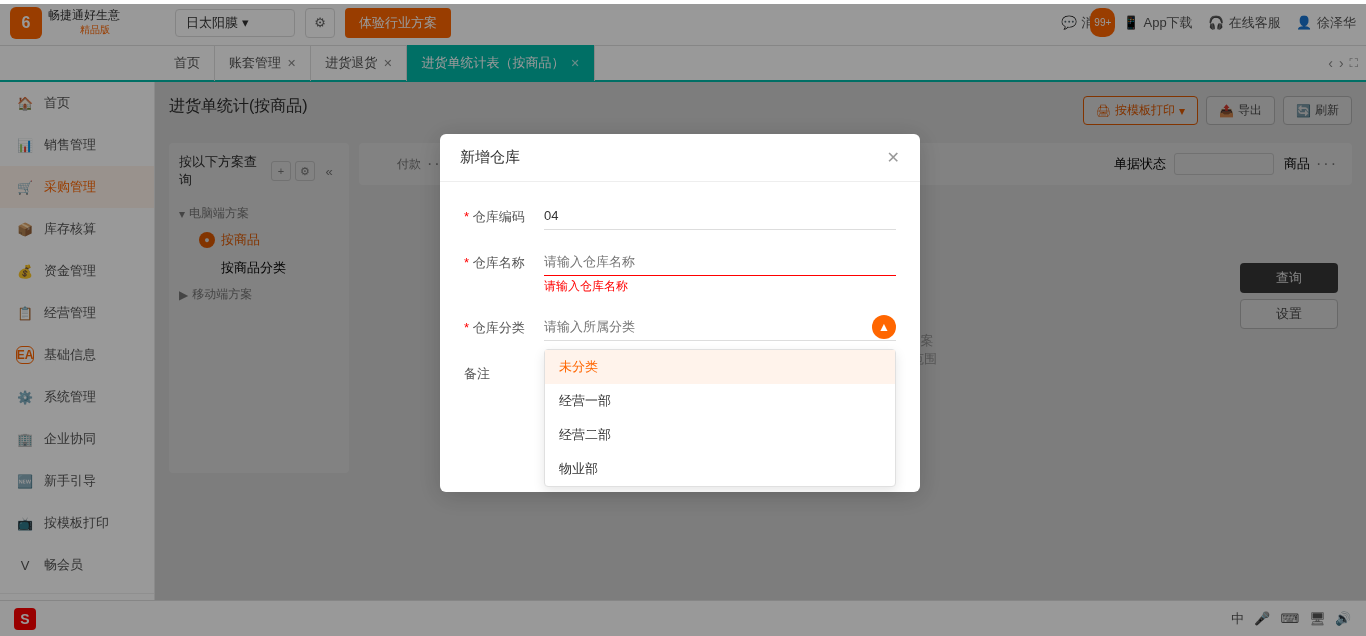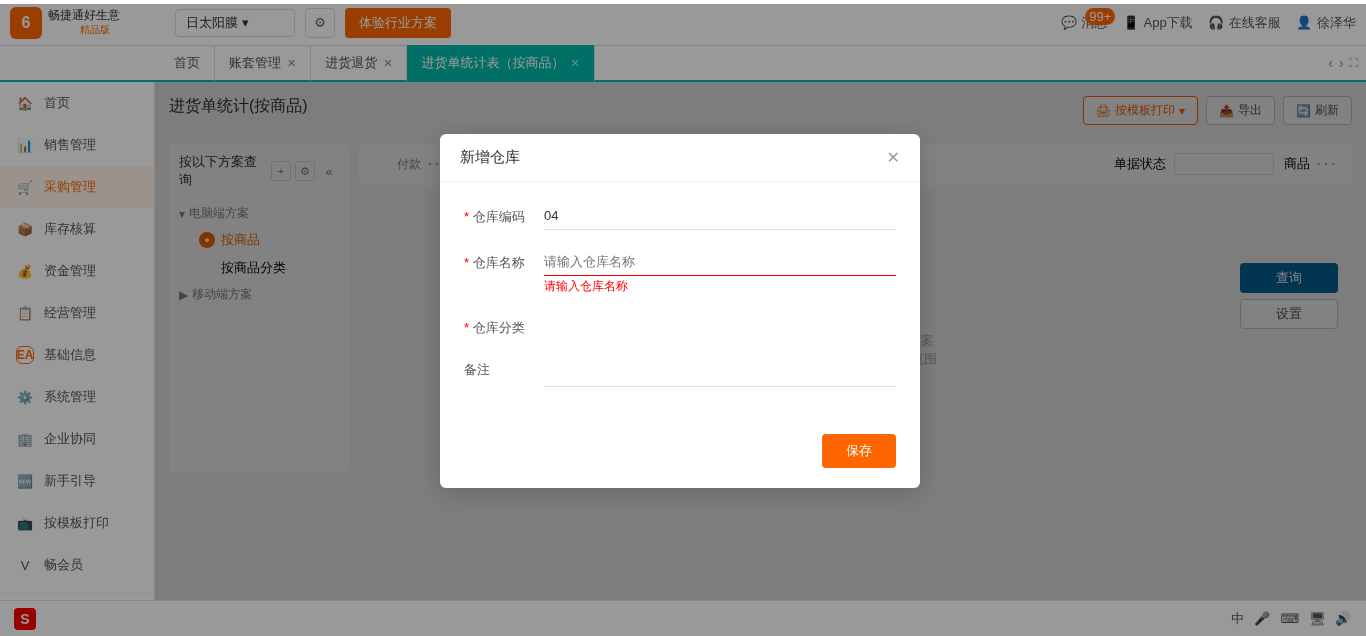--- a/index.html
+++ b/index.html
@@ -43,21 +43,21 @@
     .try-btn {
       background: #f60; color: #fff; border: none; border-radius: 4px;
       padding: 6px 14px; cursor: pointer; font-size: 13px;
     }
     .top-right {
       margin-left: auto; display: flex; align-items: center; gap: 16px; color: #555; font-size: 13px;
     }
     .top-right-item { display: flex; align-items: center; gap: 4px; cursor: pointer; position: relative; }
     .badge {
       background: #f60; color: #fff; border-radius: 10px;
-      font-size: 13px; padding: 1px 4px; position: absolute; top: -6px; right: -8px;
+      font-size: 10px; padding: 9px 4px; position: absolute; top: -6px; right: -8px;
     }
 
     
     .tab-bar {
       height: 36px;
       background: #fff;
       display: flex;
       align-items: center;
       border-bottom: 2px solid #00b9a9;
       padding-left: 160px;
@@ -90,21 +90,21 @@
     .content-area {
       flex: 1; background: #f5f5f5; padding: 14px; position: relative; overflow: hidden;
     }
     .page-title { font-size: 16px; color: #333; font-weight: 500; margin-bottom: 14px; }
 
     
     .tr-buttons { position: absolute; top: 14px; right: 14px; display: flex; gap: 8px; align-items: center; }
     .btn-print { border: 1px solid #f60; color: #f60; background: #fff; border-radius: 4px; padding: 5px 12px; cursor: pointer; font-size: 12px; display: flex; align-items: center; gap: 4px; }
     .btn-export { border: 1px solid #ccc; color: #555; background: #fff; border-radius: 4px; padding: 5px 12px; cursor: pointer; font-size: 12px; display: flex; align-items: center; gap: 4px; }
     .btn-refresh { border: 1px solid #ccc; color: #555; background: #fff; border-radius: 4px; padding: 5px 12px; cursor: pointer; font-size: 12px; display: flex; align-items: center; gap: 4px; }
-    .btn-query { background: #0369a1; color: #fff; border: none; border-radius: 4px; padding: 6px 36px; cursor: pointer; font-size: 13px; }
+    .btn-query { background: #404040; color: #fff; border: none; border-radius: 4px; padding: 6px 36px; cursor: pointer; font-size: 13px; }
     .btn-set { background: #fff; color: #555; border: 1px solid #ccc; border-radius: 4px; padding: 5px 16px; cursor: pointer; font-size: 13px; }
     .scheme-label { font-size: 12px; color: #888; padding: 4px 0; display: flex; align-items: center; gap: 4px; }
     .scheme-item { display: flex; align-items: center; gap: 6px; padding: 5px 8px; cursor: pointer; border-radius: 3px; }
     .scheme-item.active { color: #f60; }
     .orange-dot { width: 16px; height: 16px; background: #f60; border-radius: 50%; display: flex; align-items: center; justify-content: center; color: #fff; font-size: 9px; }
 
     
     .overlay {
       position: fixed; top: 4px; left: 0; width: 100%; height: 100%;
       background: rgba(0,0,0,0.4); z-index: 100;
@@ -433,20 +433,31 @@
           <input class="input-field error" type="text" placeholder="请输入仓库名称" style="">
           <div class="error-tip">请输入仓库名称</div>
         </div>
       </div>
 
       <div class="form-row" style="position:relative;">
         <div class="form-label">
           <span style="color:#f00;">*</span>
           <span>仓库分类</span>
         </div>
+        <div class="form-input select-container">
+          <input class="select-input" type="text" placeholder="请输入所属分类" style="">
+          <div class="select-arrow">▲</div>
+          
+          <div class="dropdown-list">
+            <div class="dropdown-item selected">未分类</div>
+            <div class="dropdown-item">经营一部</div>
+            <div class="dropdown-item">经营二部</div>
+            <div class="dropdown-item">物业部</div>
+          </div>
+        </div>
       </div>
 
       <div class="form-row">
         <div class="form-label">备注</div>
         <div class="form-input">
           <textarea class="textarea-field" style=""></textarea>
         </div>
       </div>
     </div>
     <div class="modal-footer">

